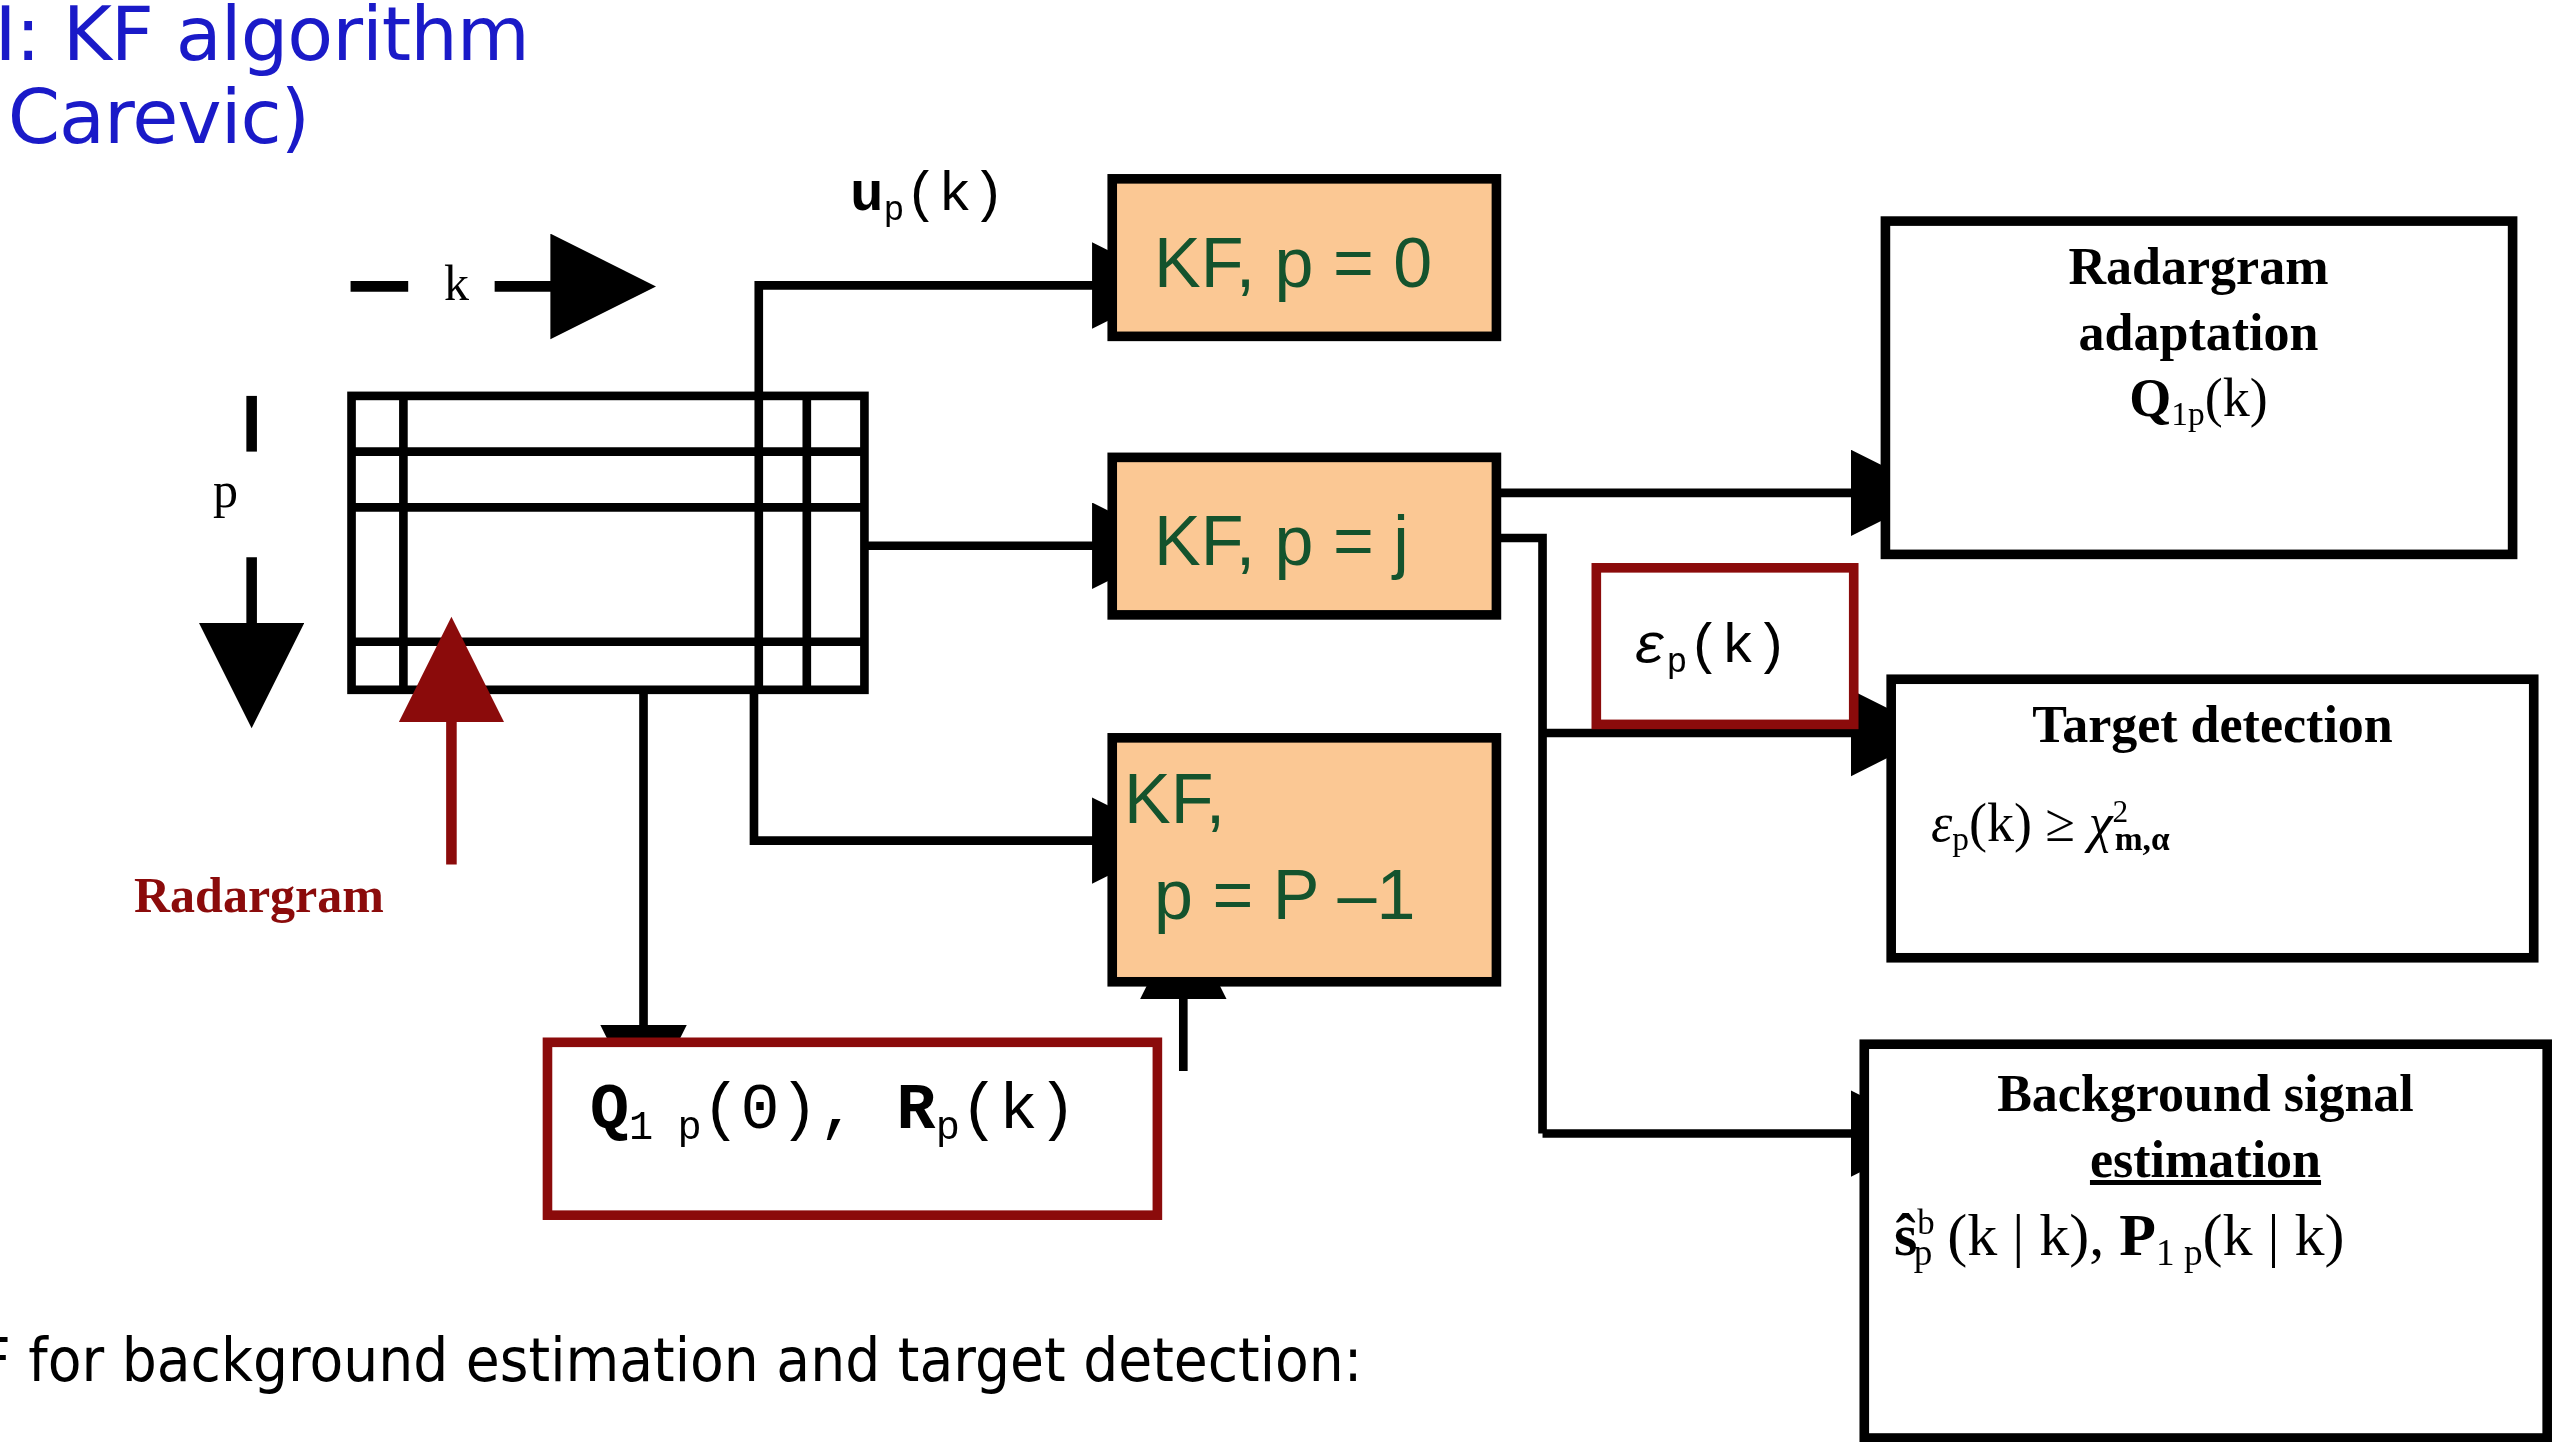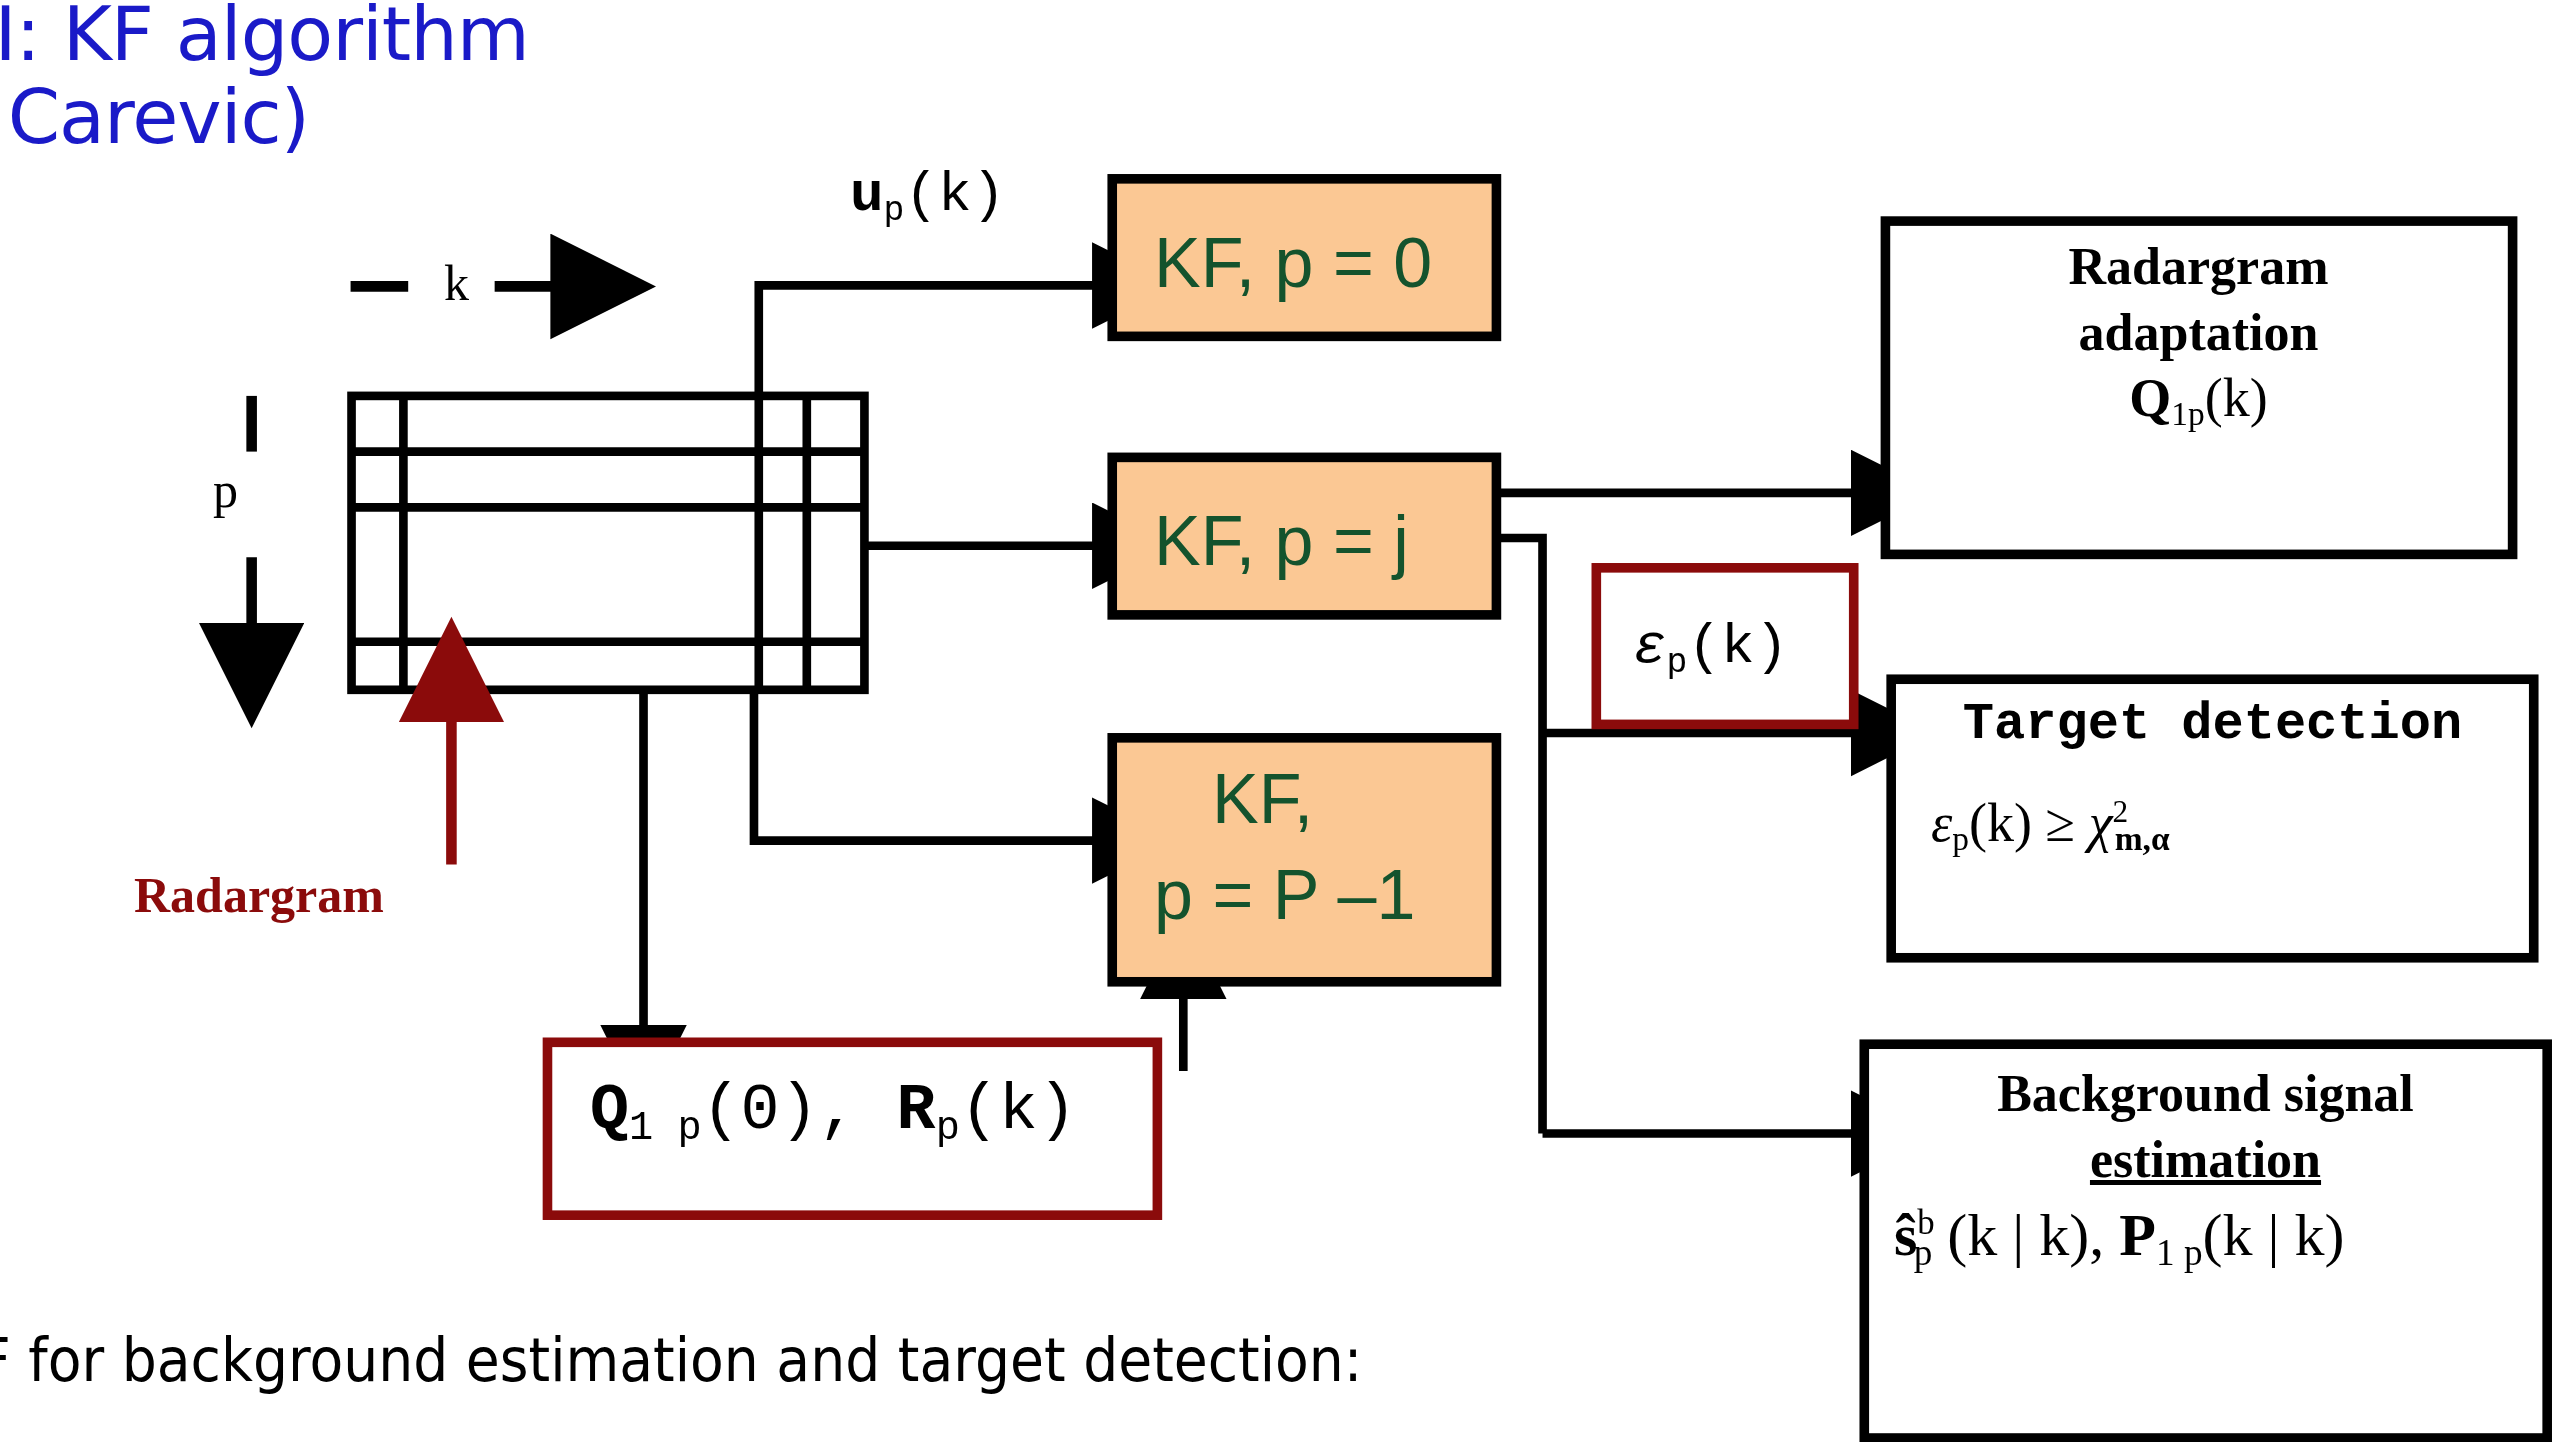--- a/index.html
+++ b/index.html
@@ -201,38 +201,38 @@
   <div class="red-text" style="left:134px;top:826px;font-size:50px;margin-top:40px;">Radargram</div>
 
   <div class="lbl" style="left:850px;top:163px;font-size:56px;">
     <span class="vecb">u</span><span class="sub">p</span><span>(k)</span>
   </div>
 
   <div class="kf-text" style="left:1154px;top:223px;">KF,  p = 0</div>
 
   <div class="kf-text" style="left:1154px;top:501px;">KF,  p = j</div>
 
-  <div class="kf-text" style="left:1212px;top:759px;">KF,</div>
+  <div class="kf-text" style="left:1124px;top:759px;">KF,</div>
   <div class="kf-text" style="left:1154px;top:855px;">p = P –1</div>
 
   <div class="lbl" style="left:1633px;top:615px;font-size:56px;">
     <span class="ital">ε</span><span class="sub">p</span><span>(k)</span>
   </div>
 
   <div class="lbl" style="left:590px;top:1074px;font-size:65px;">
     <span class="vecb">Q</span><span class="sub">1 p</span><span>(0),</span><span>&nbsp;</span><span class="vecb">R</span><span class="sub">p</span><span>(k)</span>
   </div>
 
   <div class="rbox-title" style="left:1885px;top:237px;width:627px;">Radargram</div>
   <div class="rbox-title" style="left:1885px;top:303px;width:627px;">adaptation</div>
   <div class="rbox-formula" style="left:1885px;top:367px;width:627px;text-align:center;">
     <span class="vecb">Q</span><span class="sub">1p</span><span>(k)</span>
   </div>
 
-  <div class="rbox-title" style="left:1891px;top:695px;width:643px;font-family:Liberation Mono, monospace;">Target detection</div>
+  <div class="rbox-title" style="left:1891px;top:695px;width:643px;">Target detection</div>
   <div class="rbox-formula" style="left:1931px;top:792px;">
     <span class="ital">ε</span><span class="sub">p</span><span>(k)</span><span>&nbsp;</span><span>≥</span><span>&nbsp;</span><span class="ital">χ</span><span class="sup">2</span><span class="sub" style="margin-left:-13.4px;font-weight:bold;">m,α</span>
   </div>
 
   <div class="rbox-title" style="left:1864px;top:1064px;width:683px;">Background signal</div>
   <div class="rbox-title" style="left:1864px;top:1130px;width:683px;text-decoration:underline;">estimation</div>
   <div class="rbox-formula" style="left:1894px;top:1201px;font-size:60px;">
     <span class="vecb">ŝ</span><span class="sup">b</span><span class="sub" style="margin-left:-21px;">p</span><span>&nbsp;</span><span>(k | k),</span><span>&nbsp;</span><span class="vecb">P</span><span class="sub">1 p</span><span>(k | k)</span>
   </div>
 

